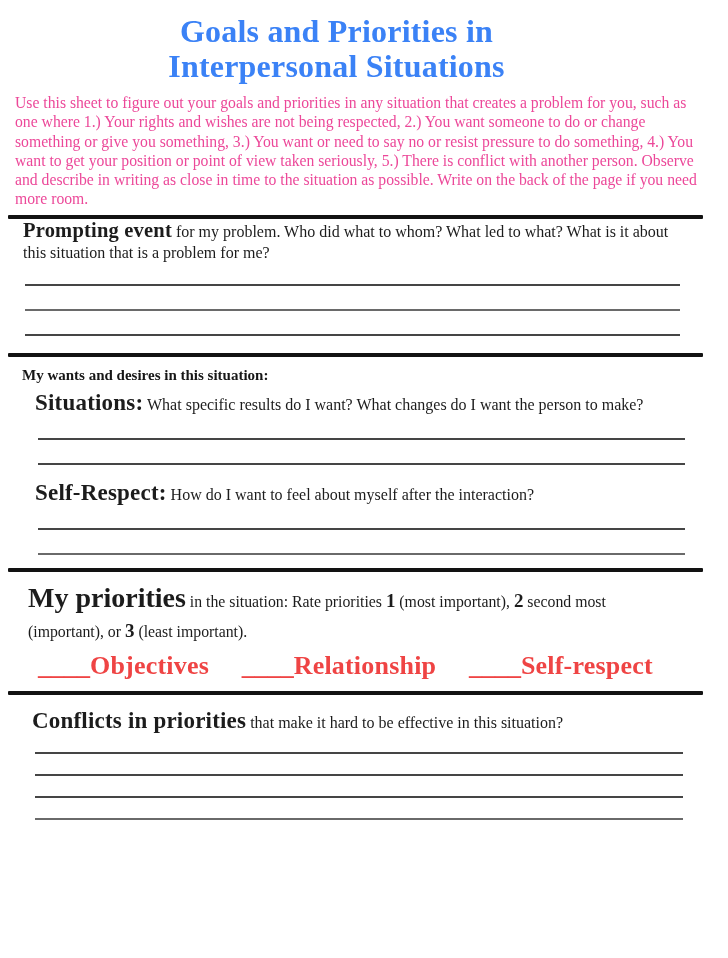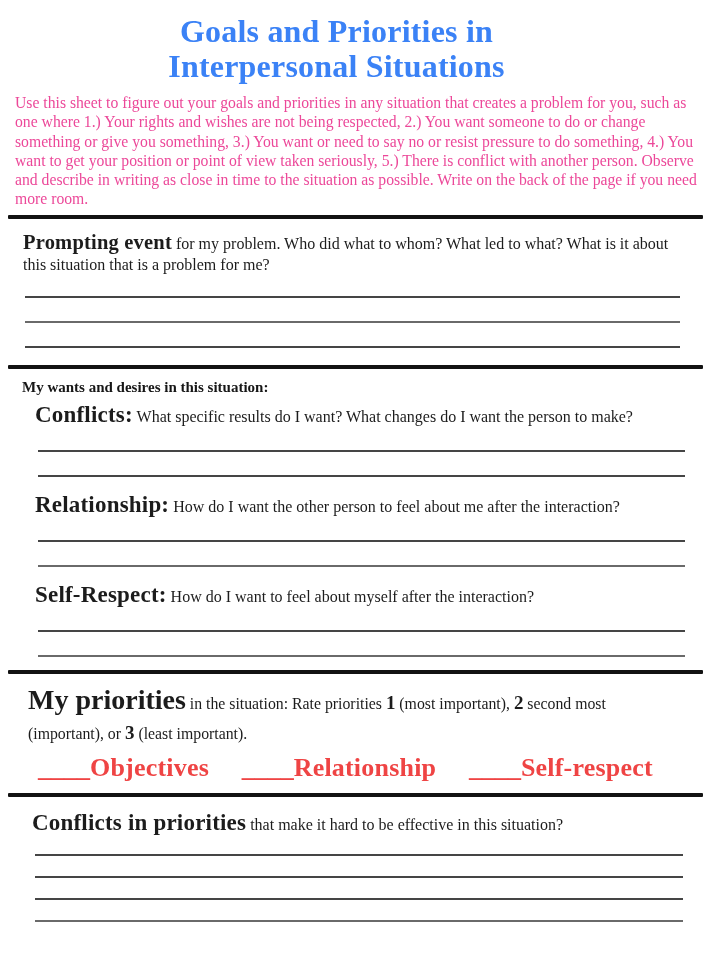--- a/index.html
+++ b/index.html
@@ -25,21 +25,21 @@
   .rule-thick {
     height: 4px; background: #121212;
     margin: 0 25px 0 8px; border-radius: 1px;
   }
   .rule-1 { margin-top: 6px; }
   .rule-2 { margin-top: 17px; }
   .rule-3 { margin-top: 13px; }
   .rule-4 { margin-top: 8px; }
 
   .lead {
-    margin: 13px 45px 0 23px;
+    margin: 1px 45px 0 23px;
     font-size: 16px; line-height: 21.5px;
   }
   .h-md { font-weight: bold; font-size: 20.5px; letter-spacing: 0.2px; }
   .h-lg { font-weight: bold; font-size: 23px; letter-spacing: 0.2px; }
 
   .write-line {
     height: 0; border-bottom: 2px solid #454545;
     margin: 23px 48px 0 25px;
   }
   .write-line.first { margin-top: 20px; }
@@ -93,30 +93,25 @@
     <div class="write-line gray"></div>
     <div class="write-line"></div>
   </section>
 
   <div class="rule-thick rule-2"></div>
 
   <section>
     <p class="subhead">My wants and desires in this situation:</p>
 
     <div>
-      <p class="want-lead"><span class="h-lg">Conflicts:</span><span> What specific results do I want? What changes do I want the person to make?</span></p>
+      <p class="want-lead"><span class="h-lg">Situations:</span><span> What specific results do I want? What changes do I want the person to make?</span></p>
       <div class="write-line first indent"></div>
       <div class="write-line indent"></div>
     </div>
 
-    <div>
-      <p class="want-lead spaced"><span class="h-lg">Relationship:</span><span> How do I want the other person to feel about me after the interaction?</span></p>
-      <div class="write-line first indent"></div>
-      <div class="write-line indent gray"></div>
-    </div>
 
     <div>
       <p class="want-lead spaced"><span class="h-lg">Self-Respect:</span><span> How do I want to feel about myself after the interaction?</span></p>
       <div class="write-line first indent"></div>
       <div class="write-line indent gray"></div>
     </div>
   </section>
 
   <div class="rule-thick rule-3"></div>
 

